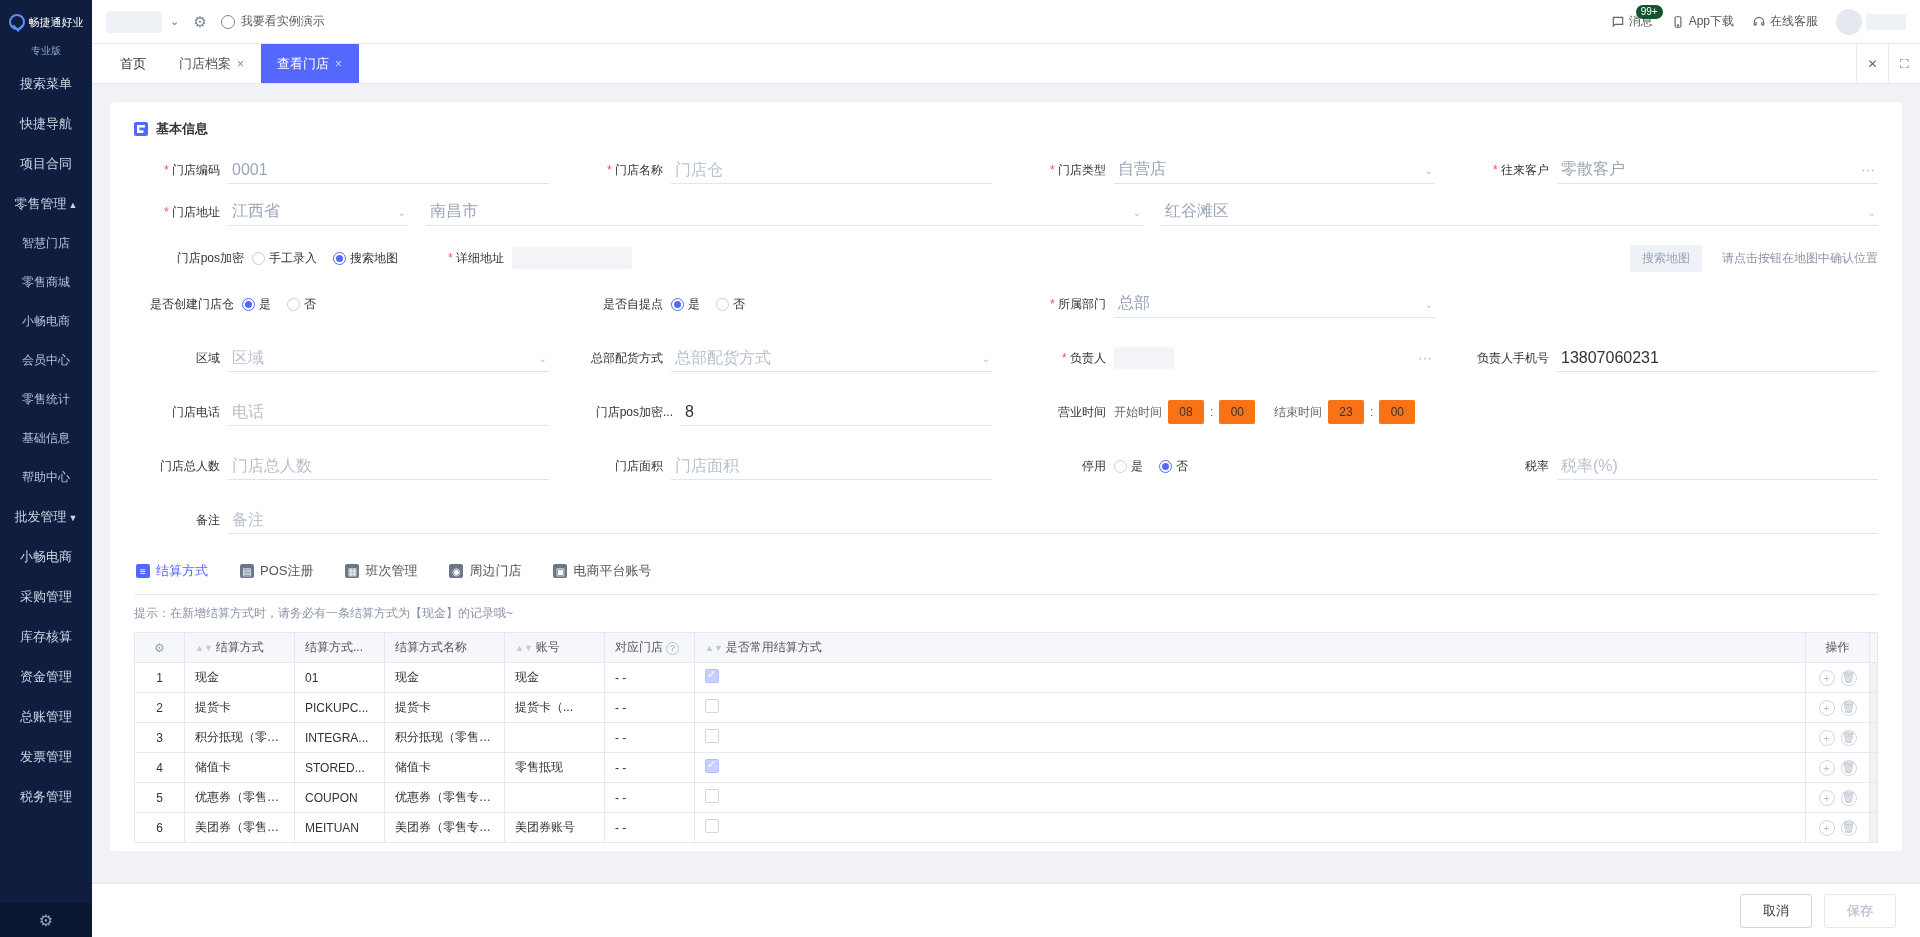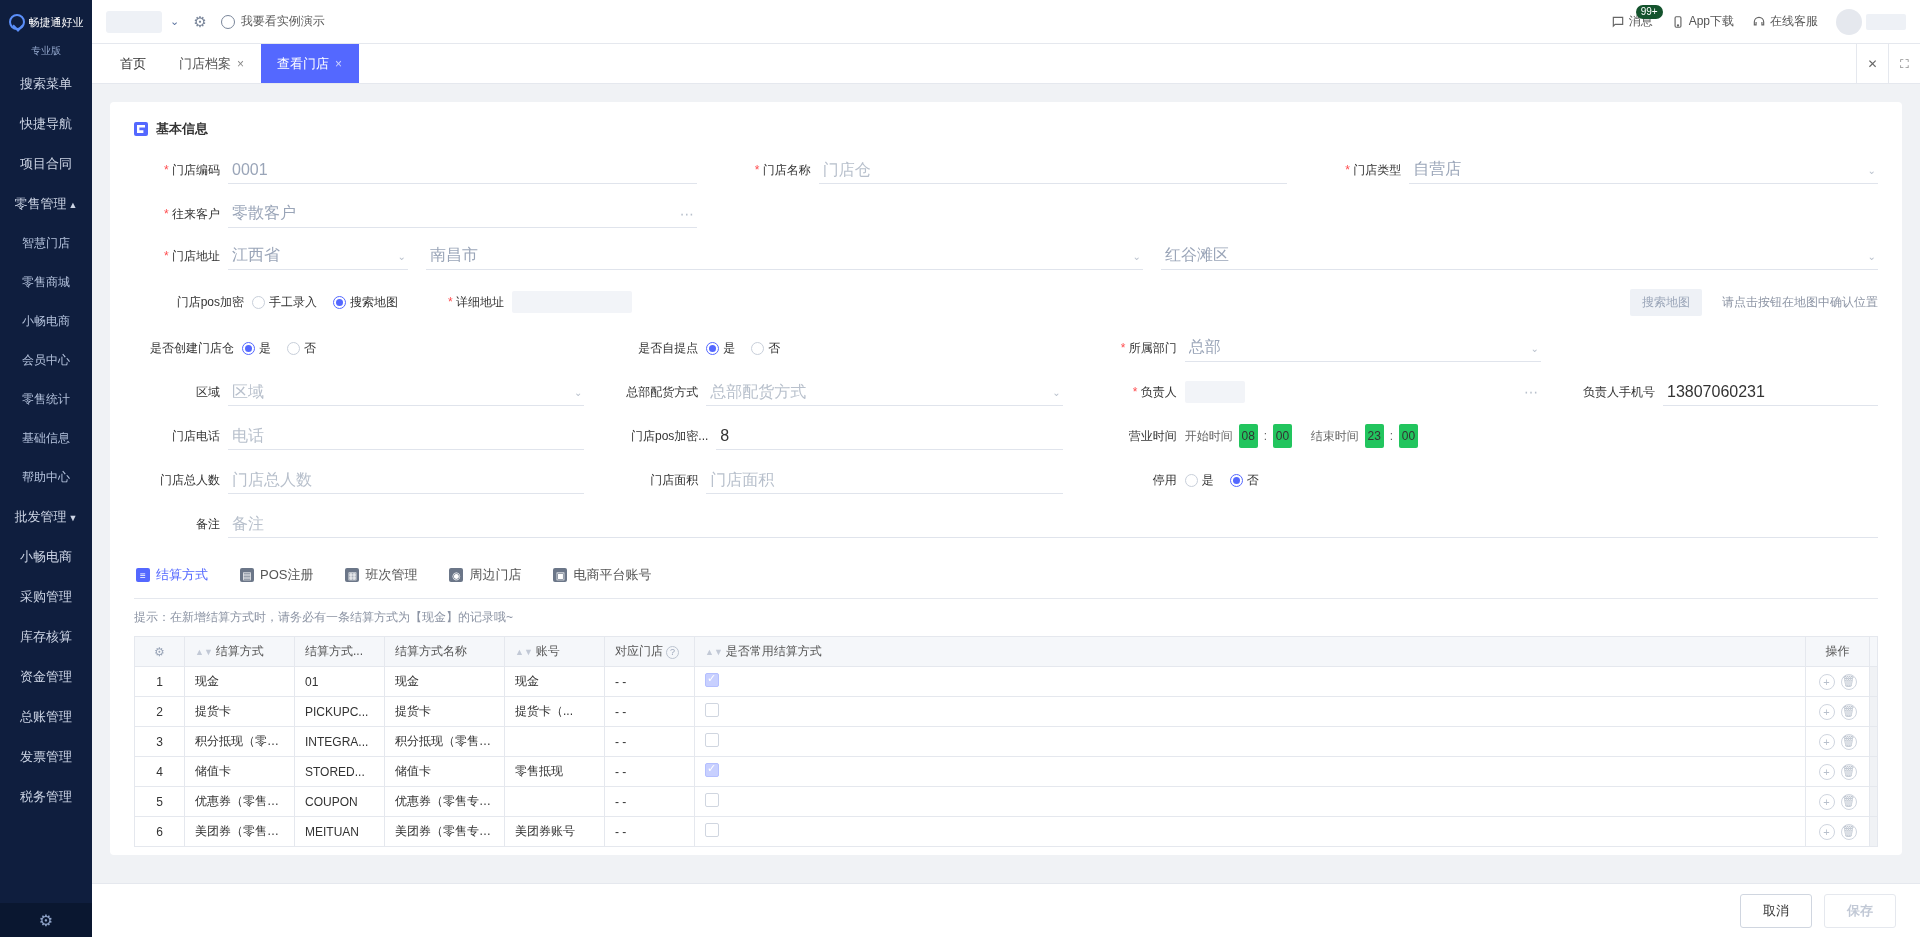--- a/index.html
+++ b/index.html
@@ -47,21 +47,21 @@
 .tab-ctrl { width: 32px; display: flex; align-items: center; justify-content: center; border-left: 1px solid #e5e8ee; cursor: pointer; color: #666; }
 
 
 .content { flex: 1; overflow: auto; padding: 18px 18px 0 18px; }
 .card { background: #fff; border-radius: 4px; padding: 18px 24px 8px; }
 
 .section-title { display: flex; align-items: center; gap: 8px; font-size: 13px; font-weight: 600; color: #333; margin-bottom: 18px; }
 .sec-icon { width: 14px; height: 14px; background: #5468ff; border-radius: 2px; position: relative; }
 .sec-icon::after { content: ""; position: absolute; left: 3px; top: 3px; width: 8px; height: 8px; background: #fff; clip-path: polygon(0 0, 100% 0, 100% 30%, 30% 30%, 30% 65%, 80% 65%, 80% 100%, 0 100%); }
 
-.form-grid { display: grid; grid-template-columns: repeat(3, 1fr); gap: 16px 28px; margin-bottom: 14px; }
+.form-grid { display: grid; grid-template-columns: repeat(4, 1fr); gap: 26px 28px; margin-bottom: 14px; }
 .field { display: flex; align-items: center; gap: 8px; }
 .field.span4 { grid-column: span 4; }
 .label { width: 86px; text-align: right; font-size: 12px; color: #333; flex-shrink: 0; }
 .req::before { content: "* "; color: #ff4d4f; }
 .input { flex: 1; height: 28px; border: none; border-bottom: 1px solid #e0e4ec; background: transparent; font-size: 16px; color: #333; padding: 0 4px; min-width: 0; }
 .input::placeholder { color: #b8c0cc; }
 .input.ro { color: #9aa5b8; }
 .sel-wrap { flex: 1; position: relative; min-width: 0; }
 .sel-wrap .input { width: 100%; padding-right: 18px; }
 .sel-caret { position: absolute; right: 2px; top: 50%; transform: translateY(-50%); color: #b8c0cc; font-size: 10px; pointer-events: none; }
@@ -77,21 +77,21 @@
 .radio.checked .radio-dot { border-color: #5468ff; }
 .radio.checked .radio-dot::after { content: ""; position: absolute; left: 2px; top: 2px; width: 7px; height: 7px; background: #5468ff; border-radius: 50%; }
 
 .detail-addr-row { display: flex; align-items: center; gap: 20px; margin-bottom: 18px; }
 .detail-addr-row .field:nth-child(2) { flex: 1; }
 .btn-gray { padding: 5px 12px; background: #eef1f6; color: #9aa5b8; border: none; border-radius: 2px; font-size: 12px; cursor: pointer; }
 .hint-txt { color: #8c94a4; font-size: 12px; }
 .masked-box { flex: 1; height: 22px; background: #f2f4f8; border-radius: 2px; max-width: 120px; }
 
 .time-grp { display: flex; align-items: center; gap: 6px; font-size: 12px; color: #666; }
-.tbox { width: 19px; height: 24px; background: #22c55e; border-radius: 2px; display: flex; align-items: center; justify-content: center; color: #333; }
+.tbox { width: 36px; height: 24px; background: #f97316; border-radius: 2px; display: flex; align-items: center; justify-content: center; color: #333; }
 
 
 .subtabs { display: flex; align-items: center; gap: 28px; border-bottom: 1px solid #e5e8ee; margin-top: 24px; padding-bottom: 10px; }
 .subtab { display: flex; align-items: center; gap: 6px; font-size: 13px; color: #555; cursor: pointer; padding: 4px 2px; }
 .subtab.active { color: #5468ff; }
 .st-icon { width: 14px; height: 14px; border-radius: 2px; display: inline-flex; align-items: center; justify-content: center; font-size: 10px; }
 .subtab.active .st-icon { background: #5468ff; color: #fff; }
 .subtab:not(.active) .st-icon { background: #6b7688; color: #fff; }
 
 .tip { font-size: 12px; color: #8c94a4; padding: 10px 0; }
@@ -362,20 +362,24 @@
             <div class="radio-grp">
               <label class="radio">
                   <span class="radio-dot"></span>
                   <span>是</span>
                 </label>
               <label class="radio checked">
                   <span class="radio-dot"></span>
                   <span>否</span>
                 </label>
             </div>
+          </div>
+          <div class="field">
+            <label class="label">税率</label>
+            <input class="input" placeholder="税率(%)" style="">
           </div>
 
           <div class="field span4">
             <label class="label">备注</label>
             <input class="input" placeholder="备注" style="">
           </div>
         </div>
 
         <div class="subtabs">
           <div class="subtab active">

